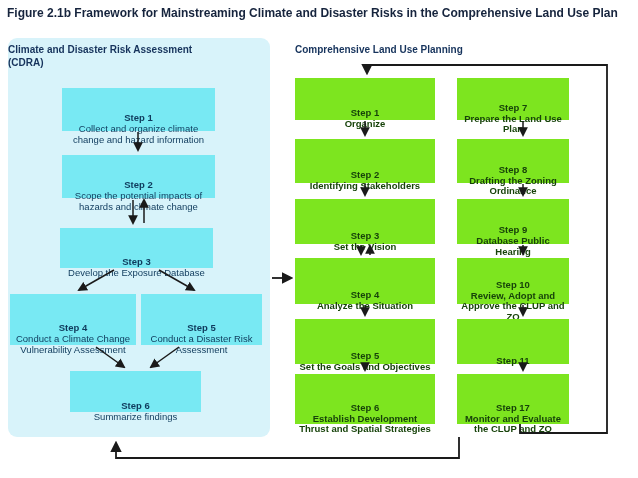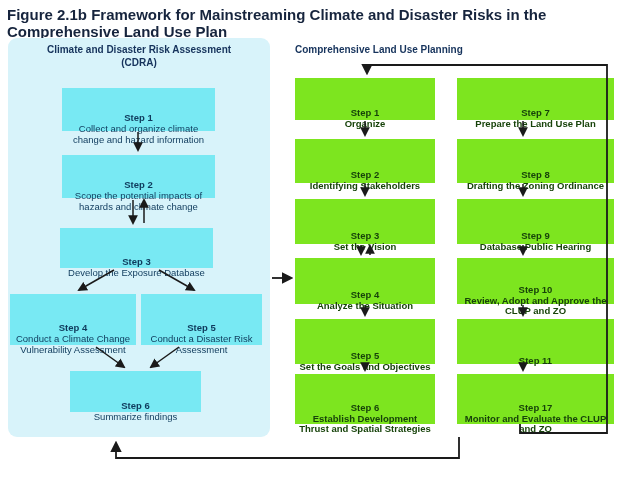--- a/index.html
+++ b/index.html
@@ -1,24 +1,24 @@
 <!DOCTYPE html>
 <html><head>
 <meta charset="utf-8">
 <style>
   html,body{margin:0;padding:0;background:#ffffff;}
   body{font-family:"Liberation Sans","DejaVu Sans",sans-serif;}
   .figure{position:relative;width:638px;height:478px;background:#ffffff;overflow:hidden;}
 
   .title{position:absolute;left:7px;top:6px;width:626px;
-         font-size:15px;font-weight:bold;color:#16243d;letter-spacing:0px;}
+         font-size:12px;font-weight:bold;color:#16243d;letter-spacing:0px;}
 
   .cdra-panel{position:absolute;left:8px;top:38px;width:262px;height:399px;
               background:#d8f3fa;border-radius:9px;}
-  .cdra-header{position:absolute;left:8px;top:44px;width:262px;text-align:center;
+  .cdra-header{position:absolute;left:8px;top:44px;width:262px;
                font-size:10px;font-weight:bold;color:#16335c;line-height:1.25;}
   .clup-header{position:absolute;left:295px;top:44px;width:312px;text-align:left;
                font-size:10px;font-weight:bold;color:#16335c;}
 
   .box{position:absolute;display:flex;flex-direction:column;justify-content:center;
        align-items:center;text-align:center;padding:2px 4px;box-sizing:border-box;}
   .cyan{background:#78e9f3;color:#0e3a5c;}
   .green{background:#7de51f;color:#17430a;}
   .step-label{font-size:9.5px;font-weight:bold;line-height:1.15;margin-top:40px;}
   .step-text{font-size:9.5px;font-weight:bold;line-height:1.12;}
@@ -28,21 +28,21 @@
   #b1{left:62px;top:88px;width:153px;height:43px;}
   #b2{left:62px;top:155px;width:153px;height:43px;}
   #b3{left:60px;top:228px;width:153px;height:40px;}
   #b4{left:10px;top:294px;width:126px;height:51px;}
   #b5{left:141px;top:294px;width:121px;height:51px;}
   #b6{left:70px;top:371px;width:131px;height:41px;}
 
   
   #c1,#c2,#c3,#c4,#c5,#c6{left:295px;width:140px;}
   
-  #d1,#d2,#d3,#d4,#d5,#d6{left:457px;width:157px;}
+  #d1,#d2,#d3,#d4,#d5,#d6{left:457px;width:112px;}
   #c1,#d1{top:78px;height:42px;}
   #c2,#d2{top:139px;height:44px;}
   #c3,#d3{top:199px;height:45px;}
   #c4,#d4{top:258px;height:46px;}
   #c5,#d5{top:319px;height:45px;}
   #c6,#d6{top:374px;height:50px;}
 
   svg.overlay{position:absolute;left:0;top:0;width:638px;height:478px;pointer-events:none;}
 </style>
 </head>

